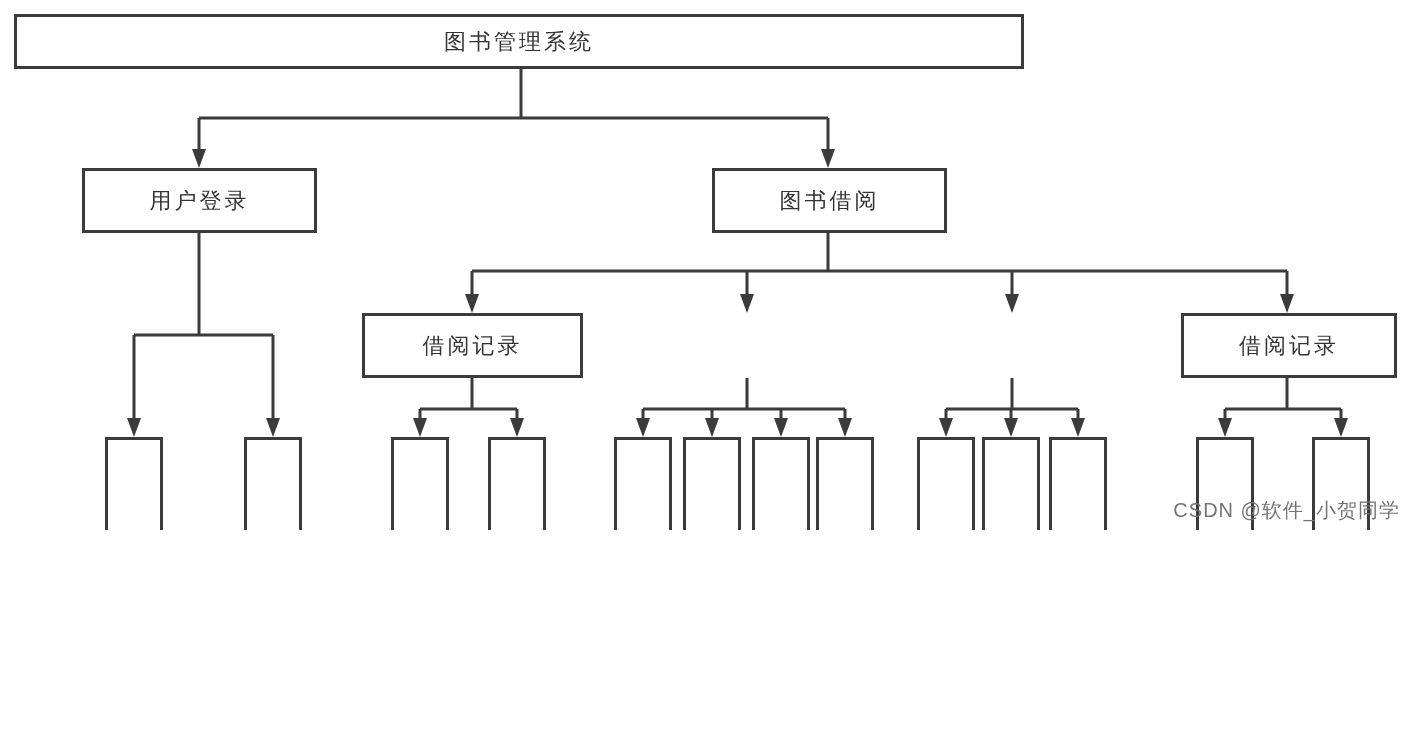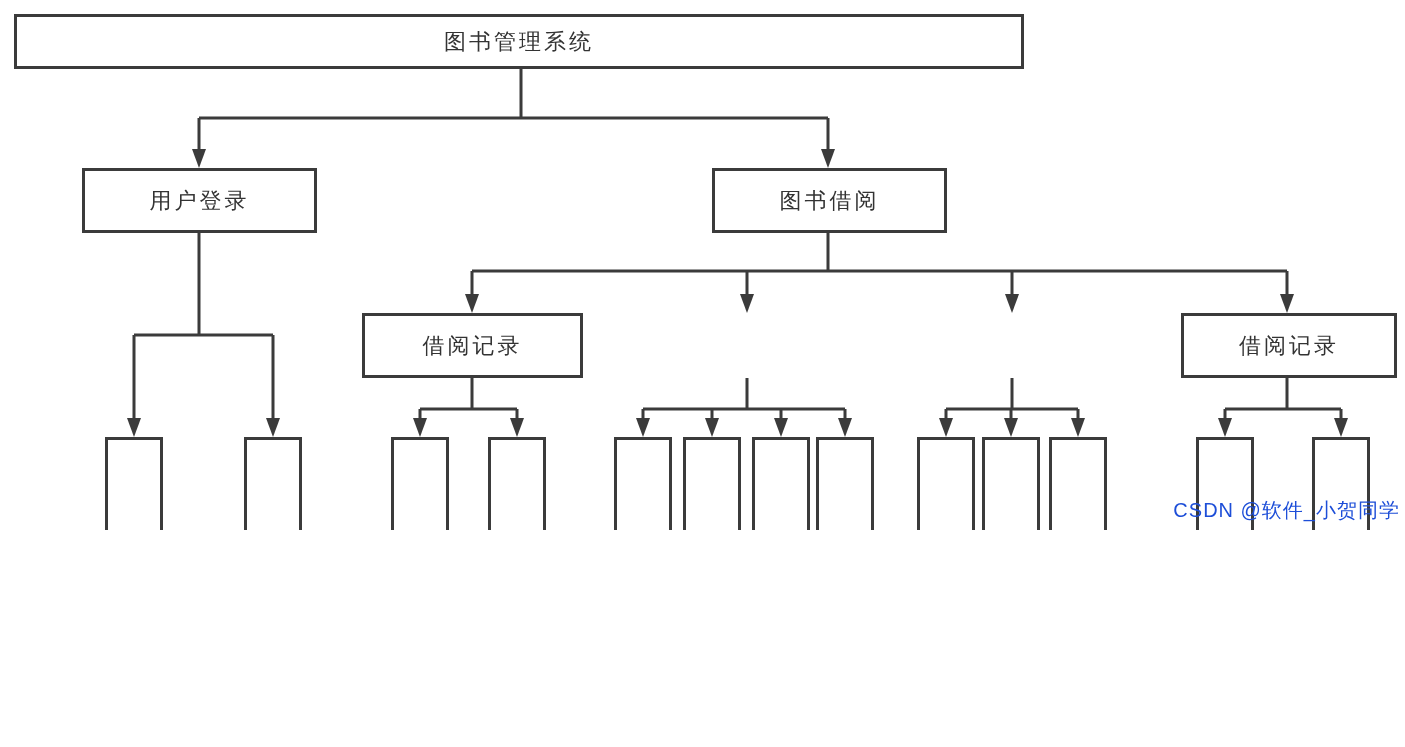--- a/index.html
+++ b/index.html
@@ -44,21 +44,21 @@
     letter-spacing: 6px;
     font-size: 22px;
   }
   .watermark {
     position: absolute;
     right: 5px;
     bottom: 6px;
     z-index: 5;
     font-size: 20px;
     letter-spacing: 1px;
-    color: #1d4ed8;
+    color: #737373;
     white-space: nowrap;
   }
 </style>
 </head>
 <body>
 
 <div id="canvas">
 
   <svg class="connectors" width="1405" height="747" viewBox="0 0 1405 747" aria-hidden="true">
     <g stroke="#3b3b3b" stroke-width="3" fill="none">

